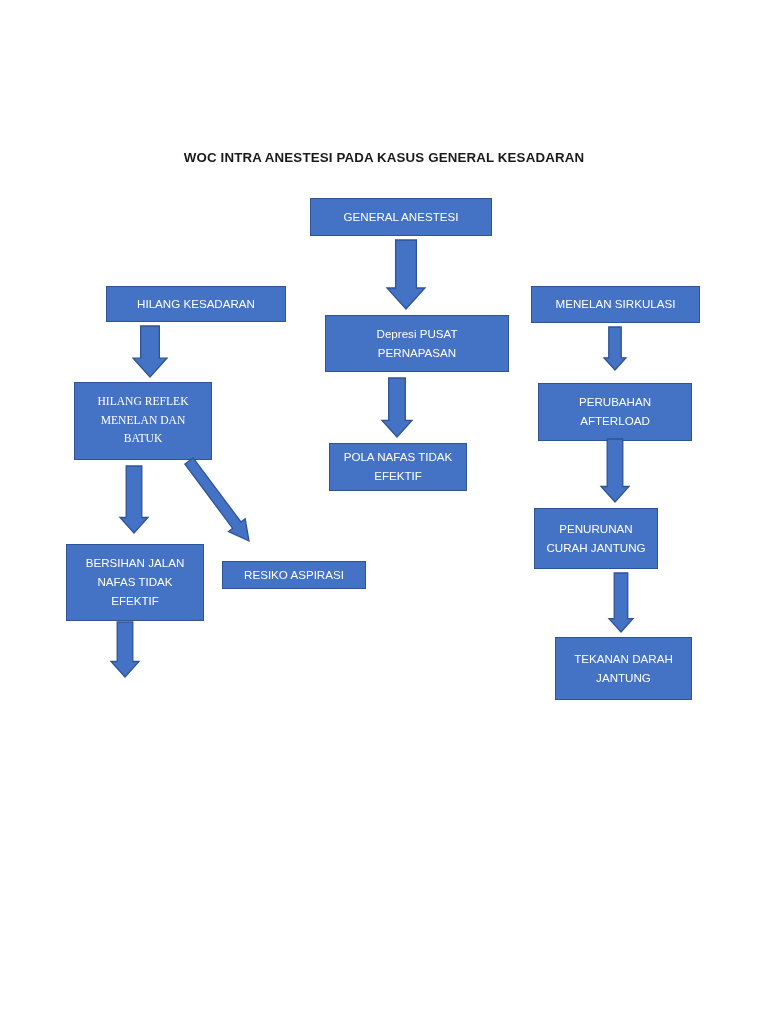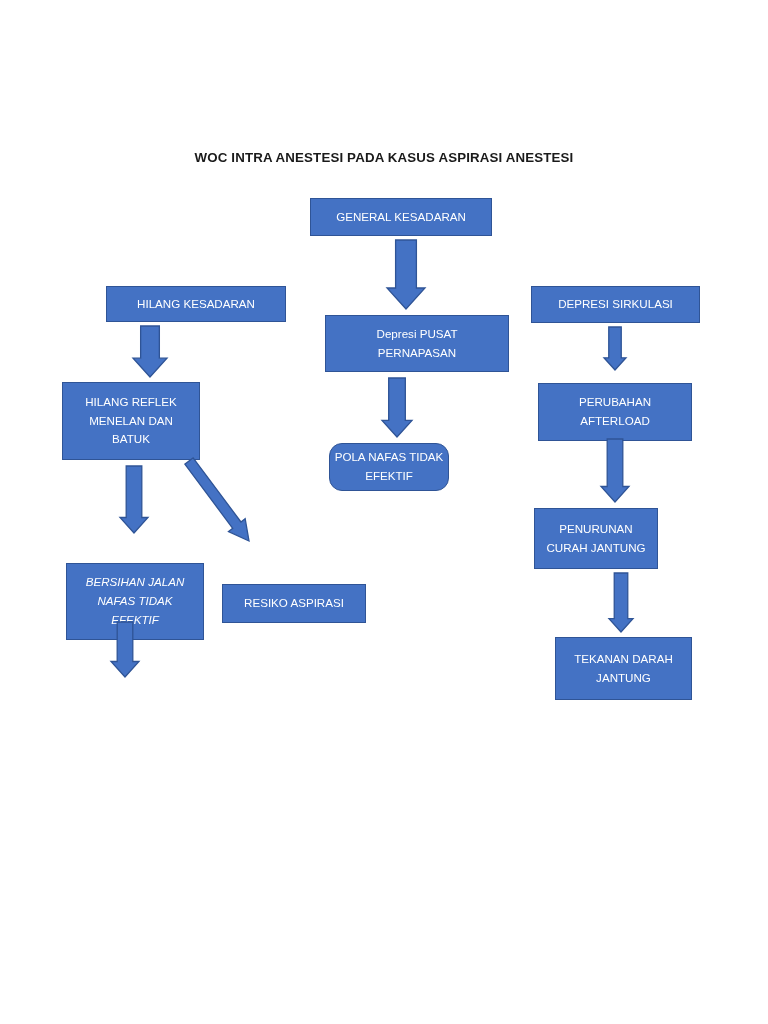--- a/index.html
+++ b/index.html
@@ -52,40 +52,40 @@
   .arrow {
     position: absolute;
     overflow: visible;
   }
   .arrow svg { display: block; overflow: visible; }
 </style>
 </head>
 <body>
 
 <div id="canvas">
-  <div class="title">WOC INTRA ANESTESI PADA KASUS ASPIRASI ANESTESI</div>
+  <div class="title">WOC INTRA ANESTESI PADA KASUS GENERAL KESADARAN</div>
   <div id="nodes-layer">
-      <div class="node" style="left: 310px; top: 198px; width: 182px; height: 38px;">GENERAL KESADARAN</div>
+      <div class="node" style="left: 310px; top: 198px; width: 182px; height: 38px;">GENERAL ANESTESI</div>
       <div class="node" style="left: 106px; top: 286px; width: 180px; height: 36px;">HILANG KESADARAN</div>
-      <div class="node" style="left: 531px; top: 286px; width: 169px; height: 37px;">DEPRESI SIRKULASI</div>
+      <div class="node" style="left: 531px; top: 286px; width: 169px; height: 37px;">MENELAN SIRKULASI</div>
       <div class="node" style="left: 325px; top: 315px; width: 184px; height: 57px;">Depresi PUSAT
 PERNAPASAN</div>
-      <div class="node" style="left: 62px; top: 382px; width: 138px; height: 78px;">HILANG REFLEK
+      <div class="node" style="left: 74px; top: 382px; width: 138px; height: 78px; font-family: Liberation Serif, serif;">HILANG REFLEK
 MENELAN DAN
 BATUK</div>
       <div class="node" style="left: 538px; top: 375px; width: 154px; height: 58px; margin-top: 8px;">PERUBAHAN
 AFTERLOAD</div>
-      <div class="node" style="left: 329px; top: 443px; width: 120px; height: 48px; border-radius: 13px;">POLA NAFAS TIDAK
+      <div class="node" style="left: 329px; top: 443px; width: 138px; height: 48px;">POLA NAFAS TIDAK
 EFEKTIF</div>
       <div class="node" style="left: 534px; top: 508px; width: 124px; height: 61px;">PENURUNAN
 CURAH JANTUNG</div>
-      <div class="node" style="left: 66px; top: 563px; width: 138px; height: 77px; font-style: italic;">BERSIHAN JALAN
+      <div class="node" style="left: 66px; top: 544px; width: 138px; height: 77px;">BERSIHAN JALAN
 NAFAS TIDAK
 EFEKTIF</div>
-      <div class="node" style="left: 222px; top: 584px; width: 144px; height: 39px;">RESIKO ASPIRASI</div>
+      <div class="node" style="left: 222px; top: 561px; width: 144px; height: 28px;">RESIKO ASPIRASI</div>
       <div class="node" style="left: 555px; top: 637px; width: 137px; height: 63px;">TEKANAN DARAH
 JANTUNG</div>
     </div>
   <div id="arrows-layer">
       <div class="arrow" style="left: 386px; top: 240px; width: 40px; height: 70px;">
         <svg width="40" height="70" viewBox="0 0 40 70">
           <path d="M 9.6 0 L 30.4 0 L 30.4 48 L 39 48 L 20 69 L 1 48 L 9.6 48 Z" fill="#4472C4" stroke="#2F5496" stroke-width="1.3" stroke-linejoin="miter"></path>
         </svg>
       </div>
       <div class="arrow" style="left: 132px; top: 326px; width: 36px; height: 52px;">

